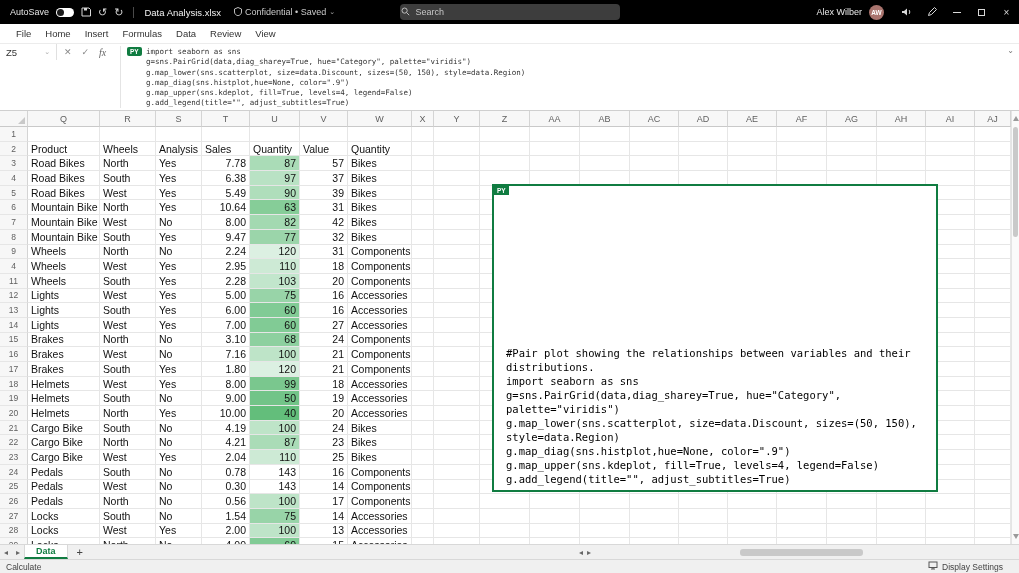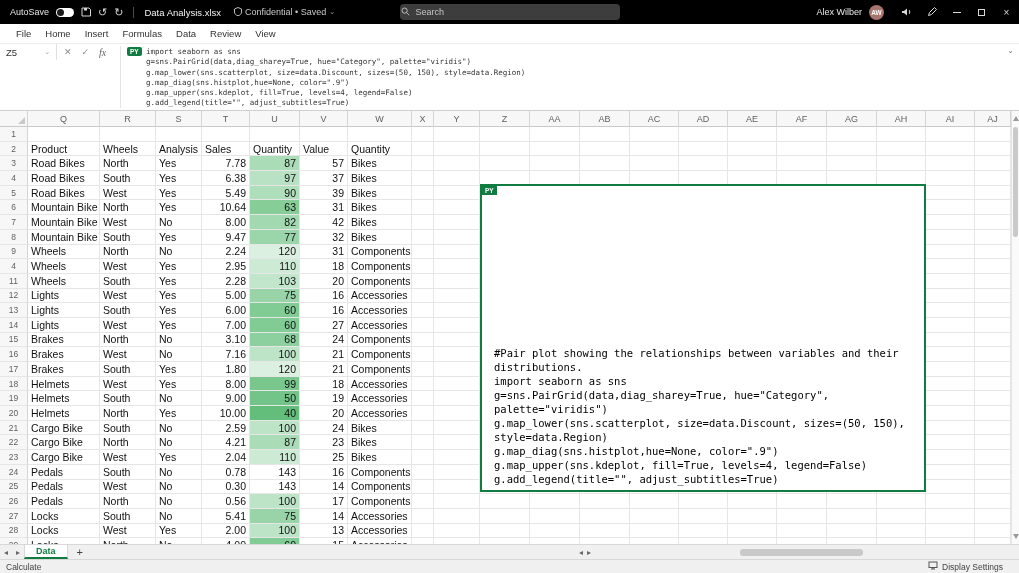--- a/index.html
+++ b/index.html
@@ -52,21 +52,21 @@
   .ch{height:16px;font-size:9px;color:#5f5f5f;display:flex;align-items:center;justify-content:center;border-right:1px solid #d4d4d4;border-bottom:1px solid #c9c9c9;background:#f7f7f7;flex:none}
 
   
   .gridwrap{position:absolute;left:0;top:127px;width:1011px;height:417px;overflow:hidden;background:#fff}
   .grow{display:flex;height:14.7px}
   .rn{width:28px;font-size:8.5px;color:#5f5f5f;display:flex;align-items:center;justify-content:center;background:#f7f7f7;border-right:1px solid #d4d4d4;border-bottom:1px solid #e6e6e6;flex:none}
   .cell{height:14.7px;border-right:1px solid #e6e6e6;border-bottom:1px solid #e6e6e6;font-size:10.5px;color:#111;padding:0 3px;display:flex;align-items:center;overflow:hidden;white-space:nowrap;flex:none}
   .cell.num{justify-content:flex-end}
 
   
-  .pyobj{position:absolute;left:480px;top:57px;width:446px;height:308px;background:#fff;border:2px solid #107C41;z-index:5}
+  .pyobj{position:absolute;left:492px;top:57px;width:446px;height:308px;background:#fff;border:2px solid #107C41;z-index:5}
   .pyobj .py-badge{position:absolute;left:0;top:0;background:#107C41;color:#fff;font-size:6.5px;font-weight:bold;padding:1px 3px;line-height:1.1}
   .pycode{position:absolute;left:12px;bottom:4px;font-family:"DejaVu Sans Mono",monospace;font-size:10.5px;line-height:14px;color:#000;white-space:pre}
 
   
   .vscroll{position:absolute;right:0;top:111px;height:433px;width:8px;background:#fafafa;border-left:1px solid #e4e4e4}
   .vthumb{position:absolute;left:1px;right:1px;top:16px;height:110px;background:#c9c9c9;border-radius:3px}
   .varrow{position:absolute;left:1px;width:0;height:0;border-left:3px solid transparent;border-right:3px solid transparent}
   .varrow.up{top:5px;border-bottom:5px solid #9a9a9a}
   .varrow.down{bottom:5px;border-top:5px solid #9a9a9a}
 
@@ -665,21 +665,21 @@
         <div class="cell" style="width: 50px;"></div>
         <div class="cell" style="width: 49px;"></div>
         <div class="cell" style="width: 49px;"></div>
         <div class="cell" style="width: 36px;"></div>
       </div>
       <div class="grow">
         <div class="rn">21</div>
         <div class="cell" style="width: 72px;">Cargo Bike</div>
         <div class="cell" style="width: 56px;">South</div>
         <div class="cell" style="width: 46px;">No</div>
-        <div class="cell num" style="width: 48px;">2.59</div>
+        <div class="cell num" style="width: 48px;">4.19</div>
         <div class="cell num" style="width: 50px; background: rgb(190, 228, 200);">100</div>
         <div class="cell num" style="width: 48px;">24</div>
         <div class="cell" style="width: 64px;">Bikes</div>
         <div class="cell" style="width: 22px;"></div>
         <div class="cell" style="width: 46px;"></div>
         <div class="cell" style="width: 50px;"></div>
         <div class="cell" style="width: 50px;"></div>
         <div class="cell" style="width: 50px;"></div>
         <div class="cell" style="width: 49px;"></div>
         <div class="cell" style="width: 49px;"></div>
@@ -803,21 +803,21 @@
         <div class="cell" style="width: 50px;"></div>
         <div class="cell" style="width: 49px;"></div>
         <div class="cell" style="width: 49px;"></div>
         <div class="cell" style="width: 36px;"></div>
       </div>
       <div class="grow">
         <div class="rn">27</div>
         <div class="cell" style="width: 72px;">Locks</div>
         <div class="cell" style="width: 56px;">South</div>
         <div class="cell" style="width: 46px;">No</div>
-        <div class="cell num" style="width: 48px;">5.41</div>
+        <div class="cell num" style="width: 48px;">1.54</div>
         <div class="cell num" style="width: 50px; background: rgb(152, 212, 168);">75</div>
         <div class="cell num" style="width: 48px;">14</div>
         <div class="cell" style="width: 64px;">Accessories</div>
         <div class="cell" style="width: 22px;"></div>
         <div class="cell" style="width: 46px;"></div>
         <div class="cell" style="width: 50px;"></div>
         <div class="cell" style="width: 50px;"></div>
         <div class="cell" style="width: 50px;"></div>
         <div class="cell" style="width: 49px;"></div>
         <div class="cell" style="width: 49px;"></div>

